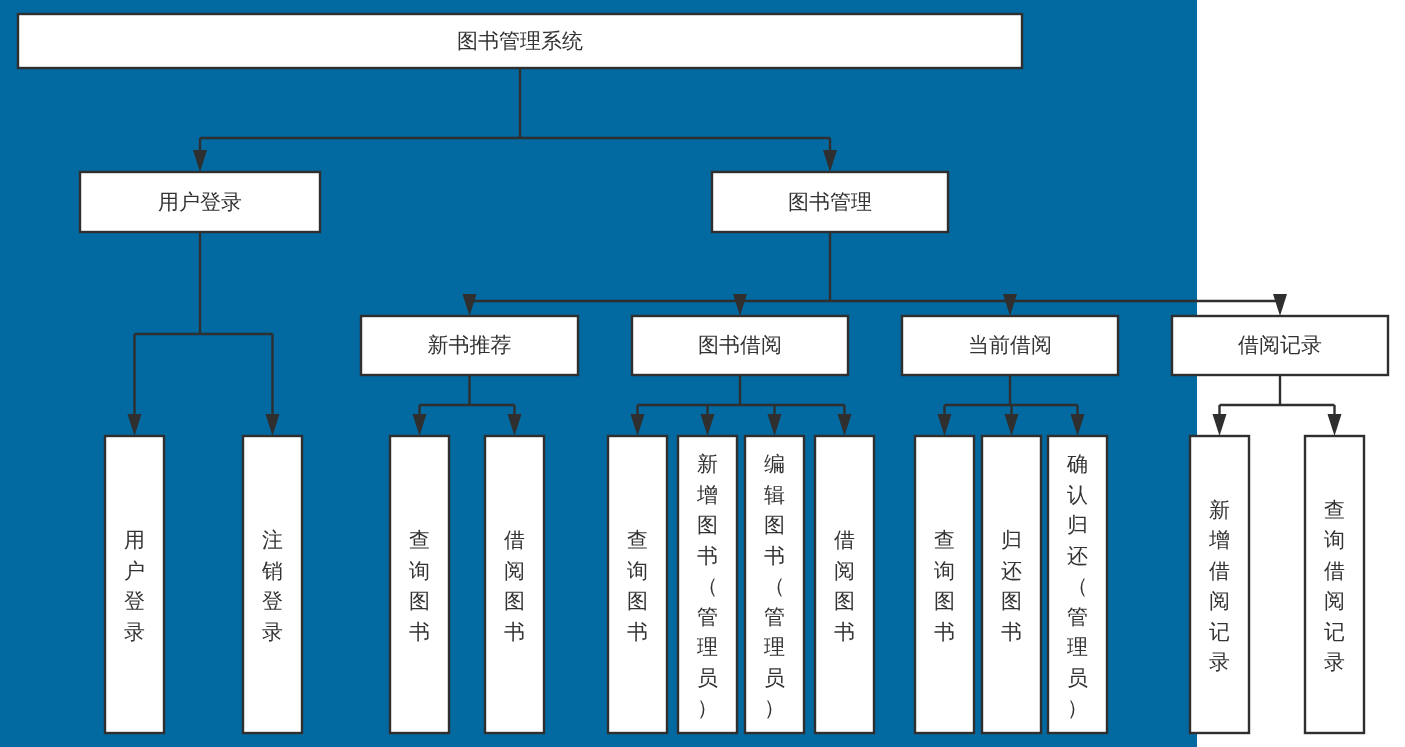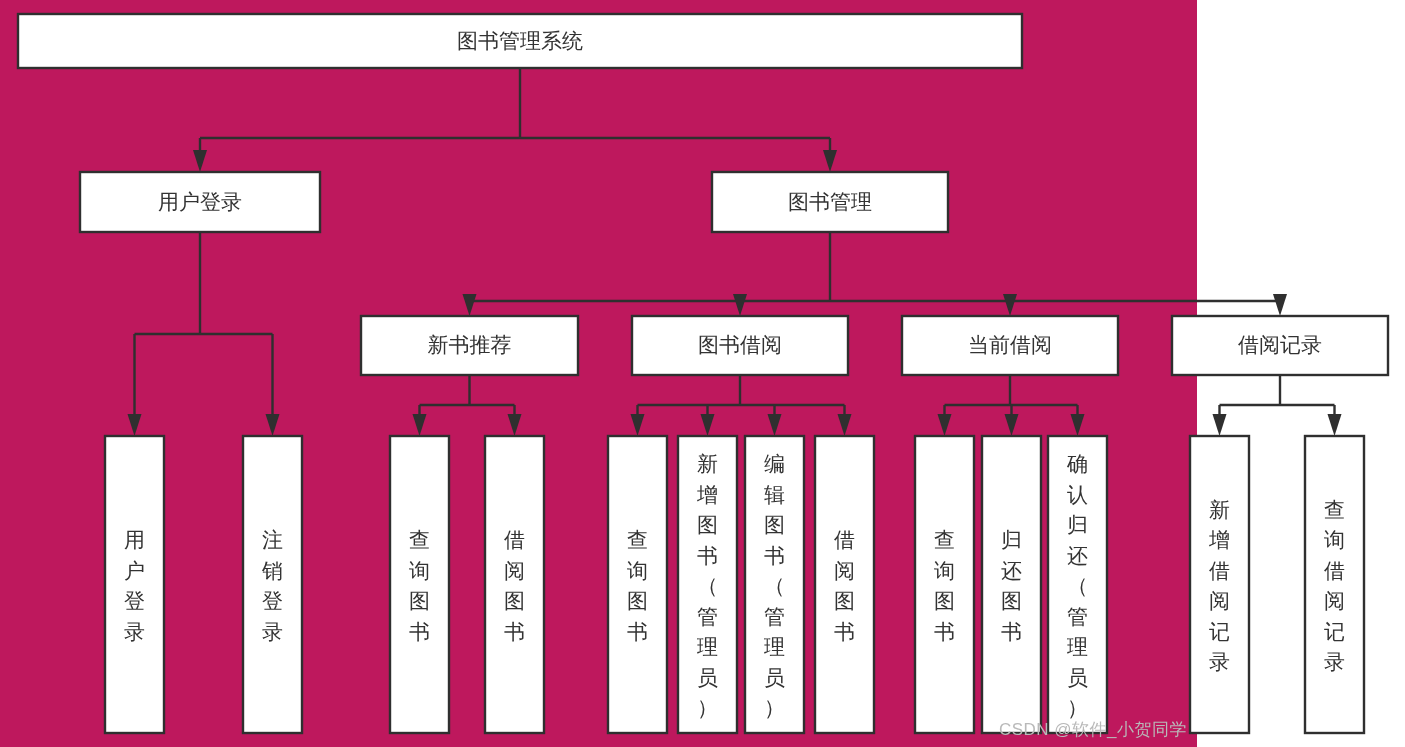--- a/index.html
+++ b/index.html
@@ -10,21 +10,21 @@
   body {
     width: 1405px;
     height: 747px;
     font-family: "Liberation Sans", "DejaVu Sans", sans-serif;
     overflow: hidden;
   }
   #diagram-root {
     position: relative;
     width: 1197px;
     height: 747px;
-    background: #be185d;
+    background: #0369a1;
   }
   svg.diagram-canvas {
     position: absolute;
     top: 0;
     left: 0;
     width: 1405px;
     height: 747px;
     display: block;
   }
   .node-box {
@@ -166,15 +166,14 @@
         <text class="node-label-v" x="774.5" y="471.04"><tspan x="774.5" dy="0">编</tspan><tspan x="774.5" dy="30.5">辑</tspan><tspan x="774.5" dy="30.5">图</tspan><tspan x="774.5" dy="30.5">书</tspan><tspan x="774.5" dy="30.5" style="font-size:21px;">（</tspan><tspan x="774.5" dy="30.5">管</tspan><tspan x="774.5" dy="30.5">理</tspan><tspan x="774.5" dy="30.5">员</tspan><tspan x="774.5" dy="30.5" style="font-size:21px;">）</tspan></text>
         <text class="node-label-v" x="844.5" y="547.29"><tspan x="844.5" dy="0">借</tspan><tspan x="844.5" dy="30.5">阅</tspan><tspan x="844.5" dy="30.5">图</tspan><tspan x="844.5" dy="30.5">书</tspan></text>
         <text class="node-label-v" x="944.5" y="547.29"><tspan x="944.5" dy="0">查</tspan><tspan x="944.5" dy="30.5">询</tspan><tspan x="944.5" dy="30.5">图</tspan><tspan x="944.5" dy="30.5">书</tspan></text>
         <text class="node-label-v" x="1011.5" y="547.29"><tspan x="1011.5" dy="0">归</tspan><tspan x="1011.5" dy="30.5">还</tspan><tspan x="1011.5" dy="30.5">图</tspan><tspan x="1011.5" dy="30.5">书</tspan></text>
         <text class="node-label-v" x="1077.5" y="471.04"><tspan x="1077.5" dy="0">确</tspan><tspan x="1077.5" dy="30.5">认</tspan><tspan x="1077.5" dy="30.5">归</tspan><tspan x="1077.5" dy="30.5">还</tspan><tspan x="1077.5" dy="30.5" style="font-size:21px;">（</tspan><tspan x="1077.5" dy="30.5">管</tspan><tspan x="1077.5" dy="30.5">理</tspan><tspan x="1077.5" dy="30.5">员</tspan><tspan x="1077.5" dy="30.5" style="font-size:21px;">）</tspan></text>
         <text class="node-label-v" x="1219.5" y="516.79"><tspan x="1219.5" dy="0">新</tspan><tspan x="1219.5" dy="30.5">增</tspan><tspan x="1219.5" dy="30.5">借</tspan><tspan x="1219.5" dy="30.5">阅</tspan><tspan x="1219.5" dy="30.5">记</tspan><tspan x="1219.5" dy="30.5">录</tspan></text>
         <text class="node-label-v" x="1334.5" y="516.79"><tspan x="1334.5" dy="0">查</tspan><tspan x="1334.5" dy="30.5">询</tspan><tspan x="1334.5" dy="30.5">借</tspan><tspan x="1334.5" dy="30.5">阅</tspan><tspan x="1334.5" dy="30.5">记</tspan><tspan x="1334.5" dy="30.5">录</tspan></text>
       </g>
     </svg>
 
-  <div class="watermark-text">CSDN @软件_小贺同学</div>
 
 </div>
 
 </body></html>

